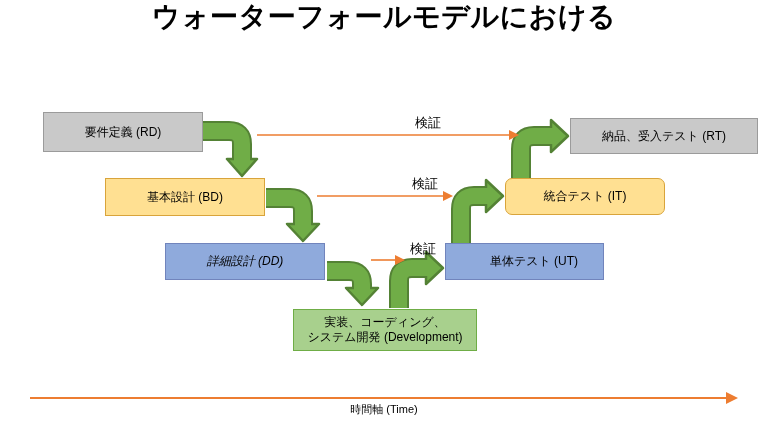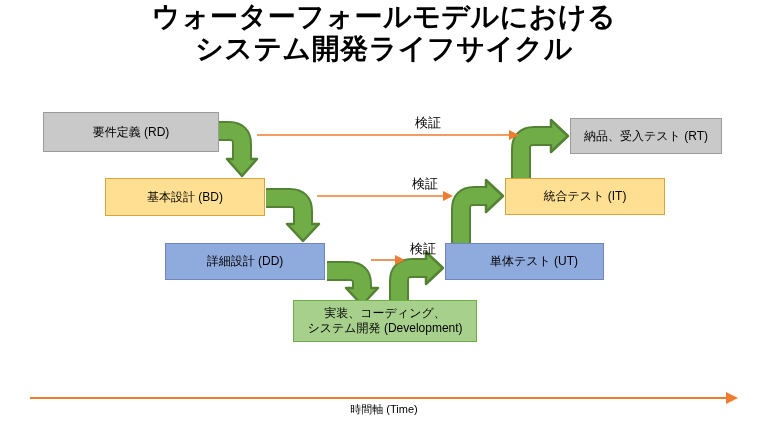--- a/index.html
+++ b/index.html
@@ -44,27 +44,27 @@
     line-height: 15px;
     color: #000000;
     border: 1.5px solid;
     box-sizing: border-box;
   }
   .box-gray  { background: #c9c9c9; border-color: #9b9b9b; }
   .box-gold  { background: #ffe092; border-color: #d9a43b; text-align: right; }
   .box-blue  { background: #8faadc; border-color: #7184bc; }
   .box-green { background: #a8d08d; border-color: #6fad46; }
 
-  #box-rd  { left: 43px;  top: 112px; width: 176px; height: 40px; }
+  #box-rd  { left: 43px;  top: 112px; width: 160px; height: 40px; }
   #box-bd  { left: 105px; top: 178px; width: 160px; height: 38px; }
-  #box-dd  { left: 165px; top: 243px; width: 160px; height: 37px; }
-  #box-dev { left: 293px; top: 300px; width: 184px; height: 42px; }
+  #box-dd  { left: 165px; top: 243px; width: 160px; height: 37px; font-style: italic; }
+  #box-dev { left: 293px; top: 309px; width: 184px; height: 42px; }
   #box-ut  { left: 445px; top: 243px; width: 159px; height: 37px; padding-left: 19px; }
-  #box-it  { left: 505px; top: 178px; width: 160px; height: 37px; }
-  #box-rt  { left: 570px; top: 118px; width: 152px; height: 36px; }
+  #box-it  { left: 505px; top: 178px; width: 160px; height: 37px; border-radius: 7px; }
+  #box-rt  { left: 570px; top: 118px; width: 188px; height: 36px; }
 
   .verify-label {
     position: absolute;
     transform: translateX(-50%);
     font-size: 13px;
     color: #000000;
     white-space: nowrap;
     margin-left: 40px;
   }
   #verify-label-1 { left: 388px; top: 114px; }
@@ -91,21 +91,20 @@
   .o-head { fill: #ed7d31; }
   .t-line { stroke: #ed7d31; stroke-width: 2; fill: none; }
 </style>
 </head>
 <body>
 
 <div class="stage">
 
   <div class="title">
     <div>ウォーターフォールモデルにおける</div>
-    <div>システム開発ライフサイクル</div>
   </div>
 
   <svg class="arrow-layer" viewBox="0 0 768 432">
 
     <g>
       <path class="g-outline" d="M203,131 H229 Q242,131 242,144 V163"></path>
       <polygon class="g-head" points="227,159 257,159 242,176"></polygon>
       <path class="g-band" d="M203,131 H229 Q242,131 242,144 V163"></path>
     </g>
 

